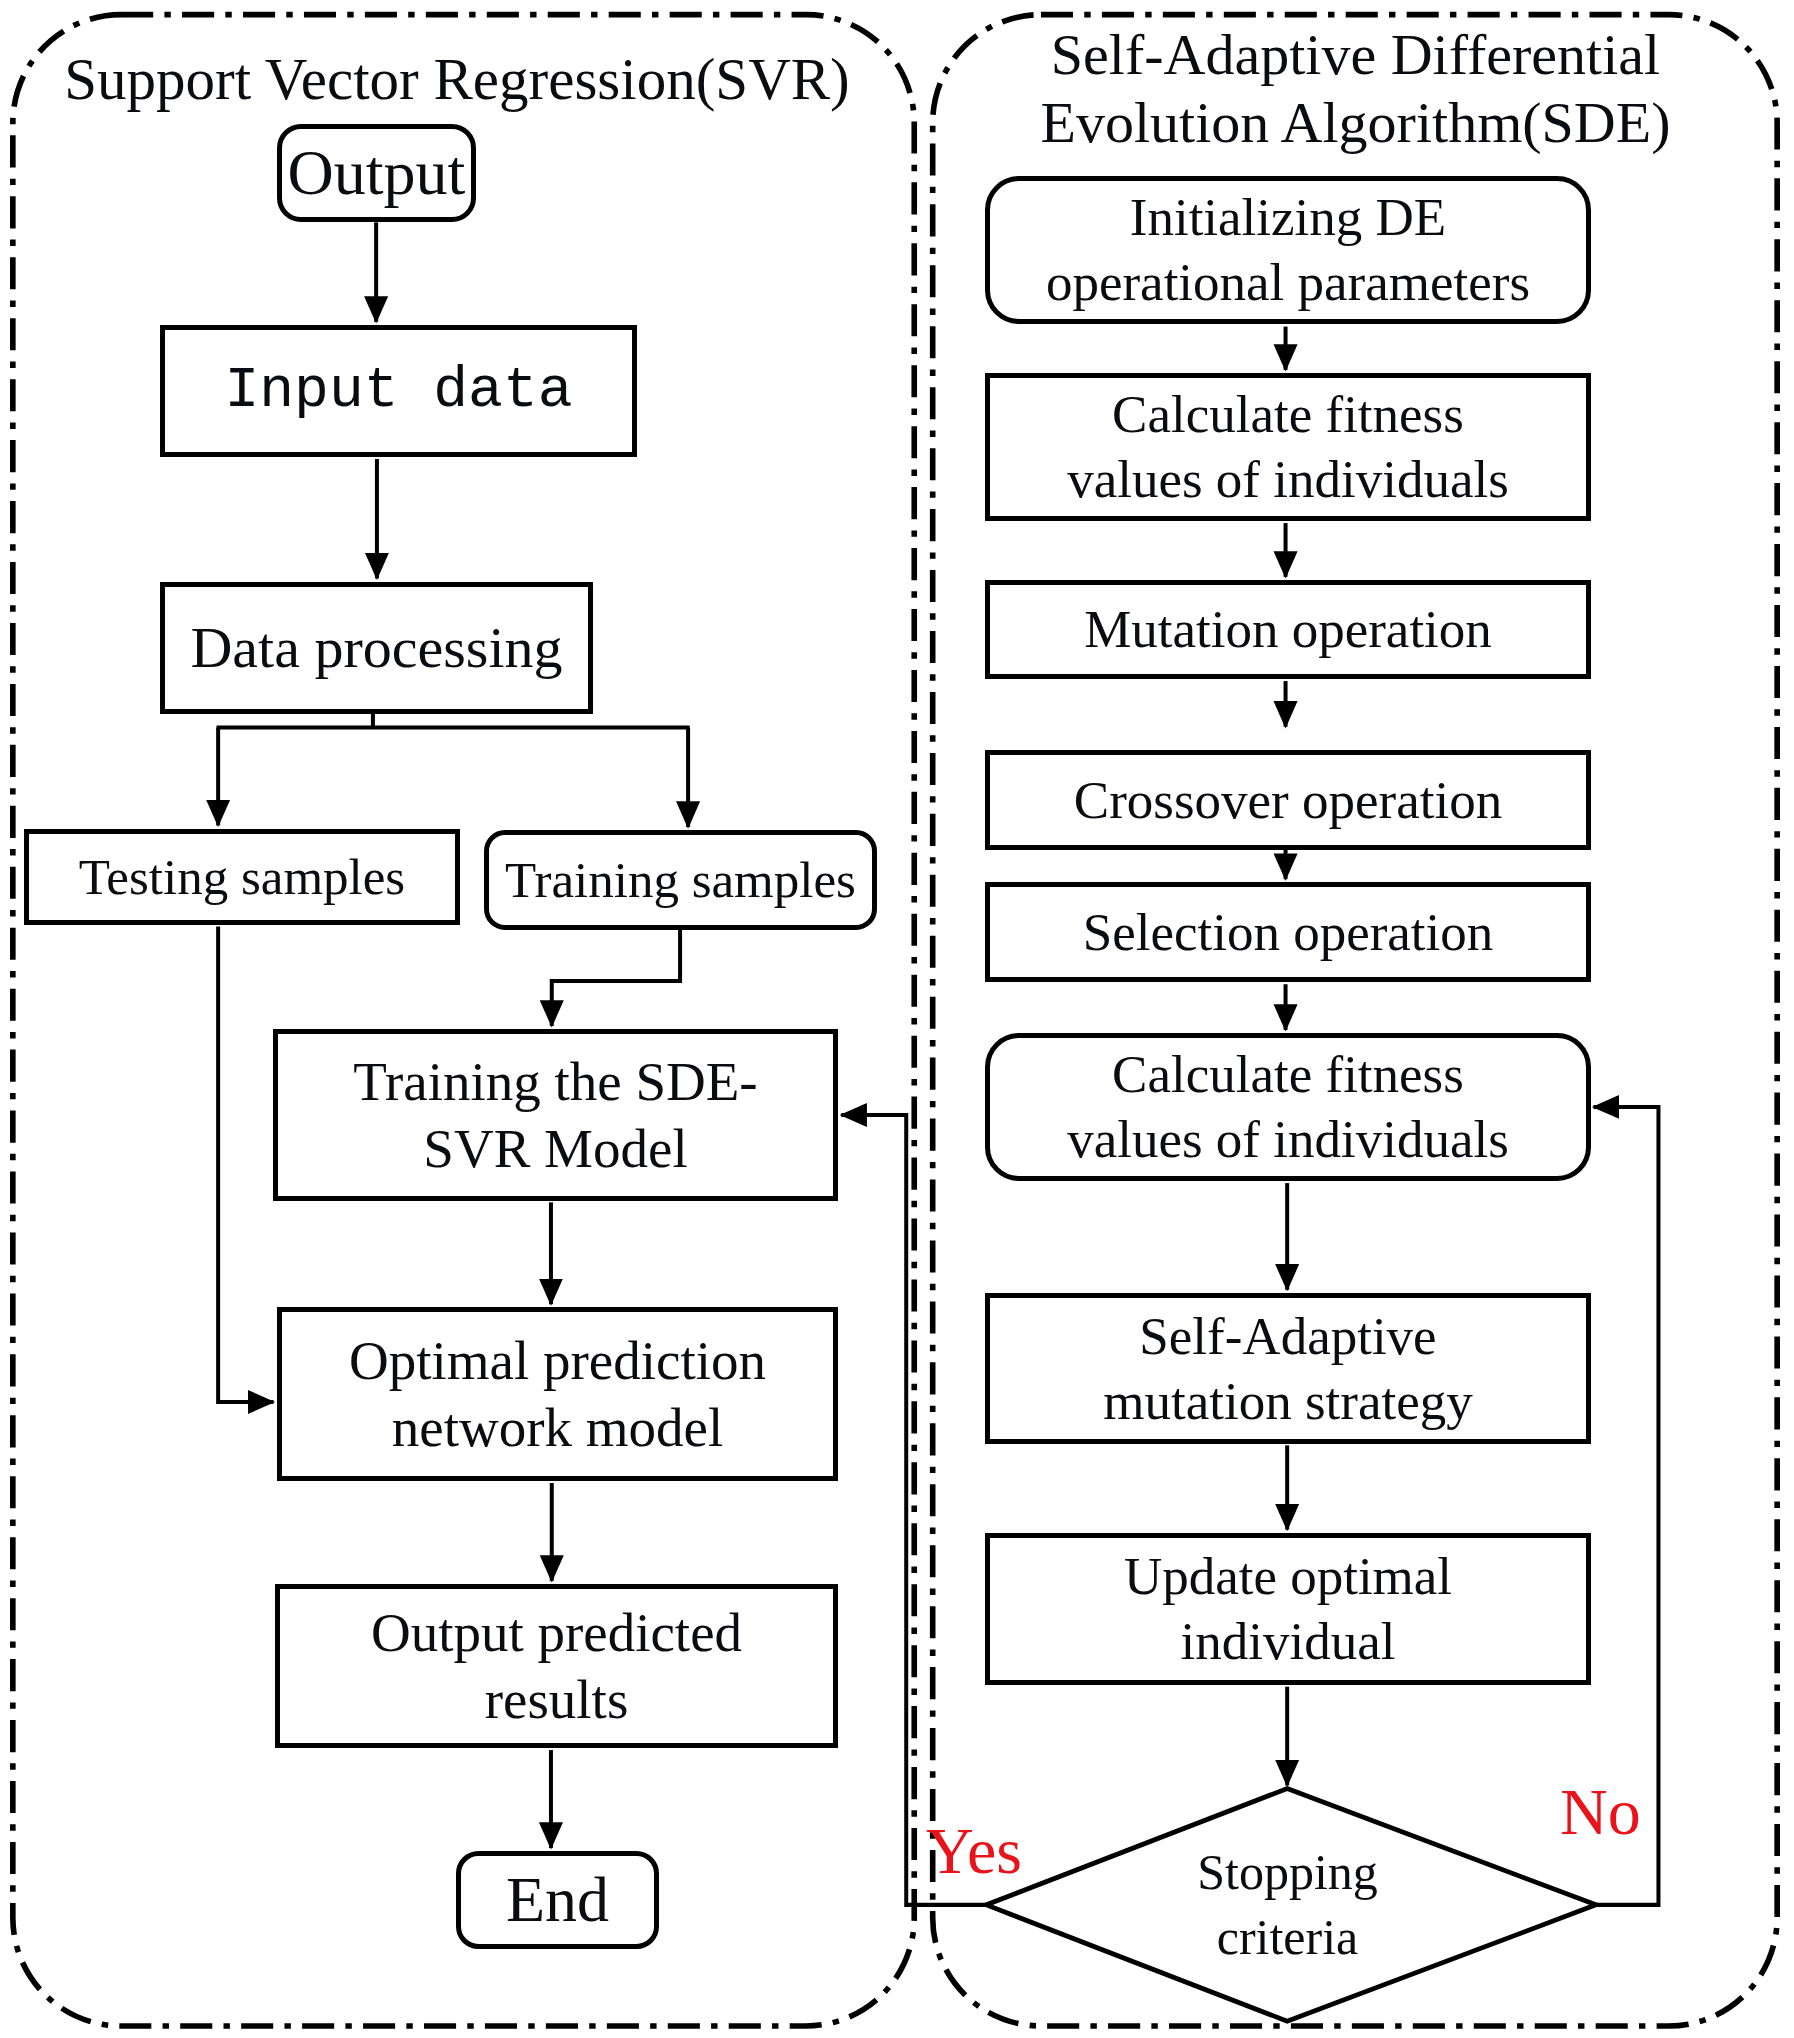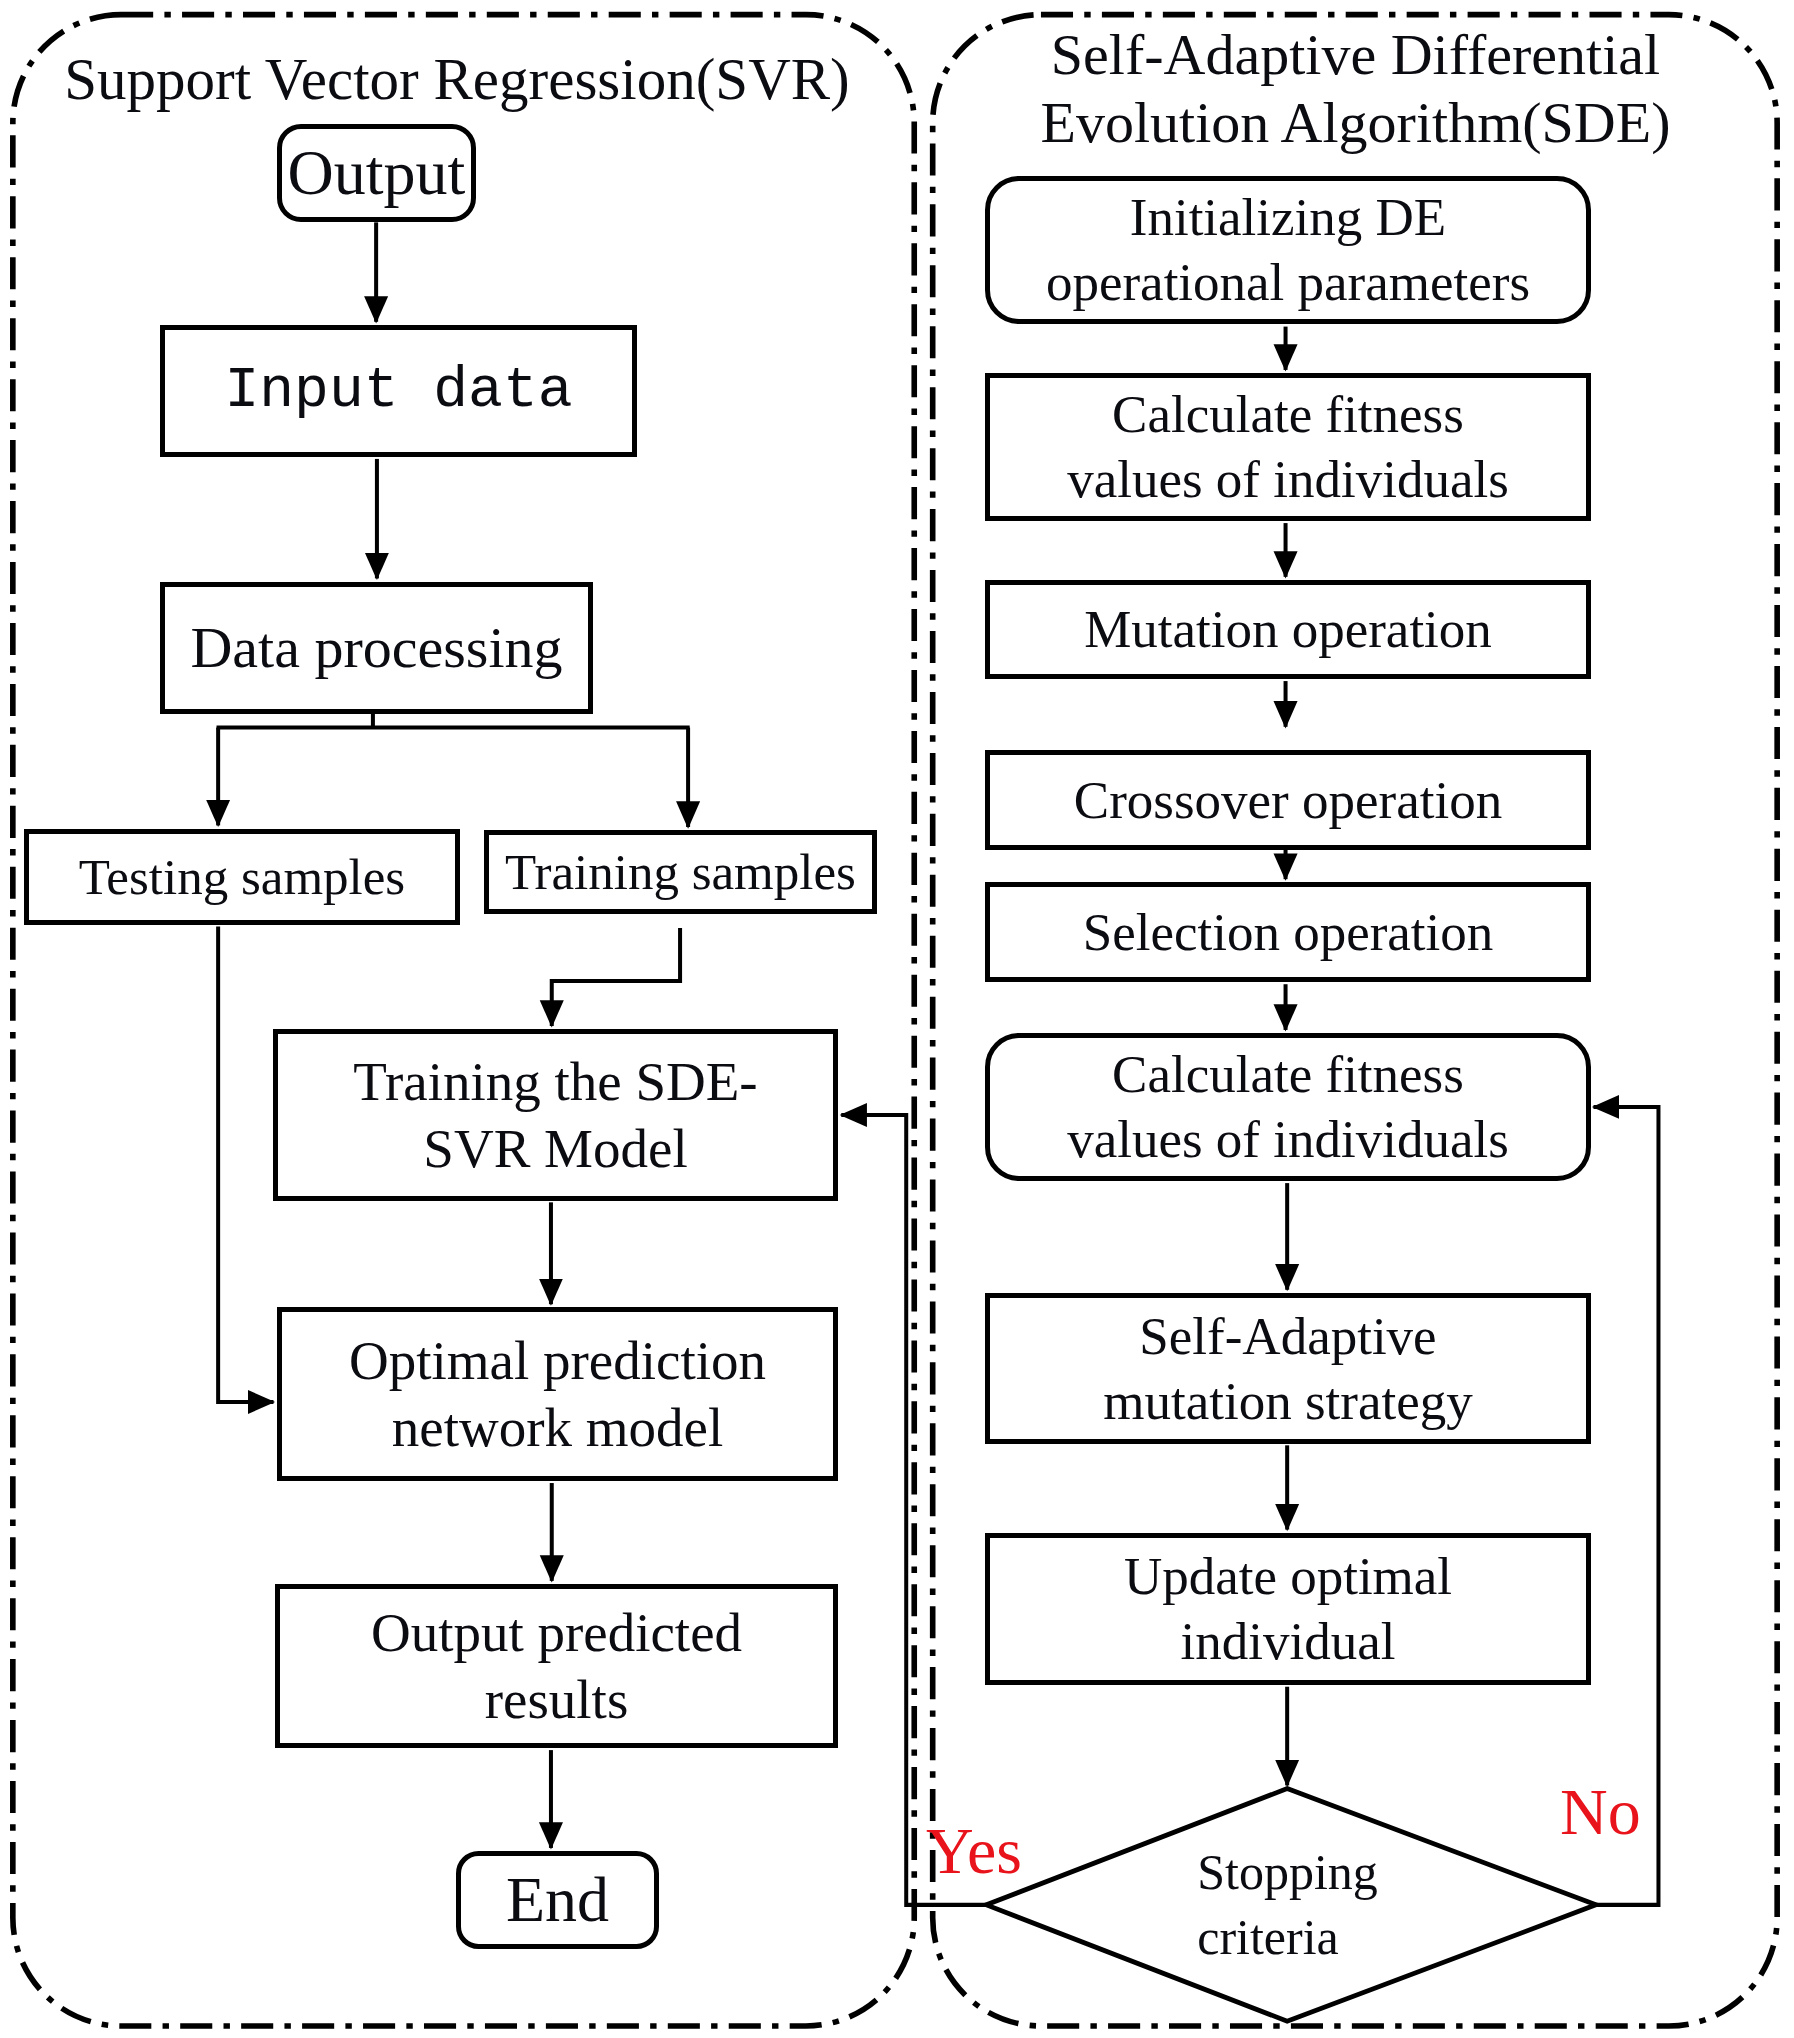--- a/index.html
+++ b/index.html
@@ -30,21 +30,21 @@
     line-height:1.18;
   }
   .dlabel{
     position:absolute;
     font-size:66px;
     line-height:1;
   }
   .dtext{
     position:absolute;
     display:flex;align-items:center;justify-content:center;
-    white-space:pre-line;
+    text-align:center;white-space:pre-line;
     line-height:1.3;
   }
 </style>
 </head>
 <body>
 
 <div id="stage">
 
   <svg width="1794" height="2039" viewBox="0 0 2237 2542">
     <defs>
@@ -86,21 +86,21 @@
   </svg>
 
   <div class="ptitle" style="left:16px;top:45px;width:882px;font-size:59px;">Support Vector Regression(SVR)</div>
   <div class="ptitle" style="left:933px;top:21px;width:845px;font-size:58px;">Self-Adaptive Differential
 Evolution Algorithm(SDE)</div>
 
   <div class="box rounded" style="left:277px;top:124px;width:199px;height:98px;font-size:64px;border-radius:24px;">Output</div>
   <div class="box" style="left:160px;top:325px;width:477px;height:132px;font-size:58px;font-family:Liberation Mono, monospace;">Input data</div>
   <div class="box" style="left:160px;top:582px;width:433px;height:132px;font-size:58px;">Data processing</div>
   <div class="box" style="left:24px;top:829px;width:436px;height:96px;font-size:51px;">Testing samples</div>
-  <div class="box" style="left:484px;top:830px;width:393px;height:84px;font-size:51px;">Training samples</div>
+  <div class="box" style="left:484px;top:830px;width:393px;height:100px;font-size:51px;border-radius:21px;">Training samples</div>
   <div class="box" style="left:273px;top:1029px;width:565px;height:172px;font-size:55px;">Training the SDE-
 SVR Model</div>
   <div class="box" style="left:277px;top:1307px;width:561px;height:174px;font-size:55px;">Optimal prediction
 network model</div>
   <div class="box" style="left:275px;top:1584px;width:563px;height:164px;font-size:55px;">Output predicted
 results</div>
   <div class="box rounded" style="left:456px;top:1851px;width:203px;height:98px;font-size:64px;border-radius:22.5px;">End</div>
 
   <div class="box rounded" style="left:985px;top:176px;width:606px;height:148px;font-size:53px;border-radius:34px;">Initializing DE
 operational parameters</div>

